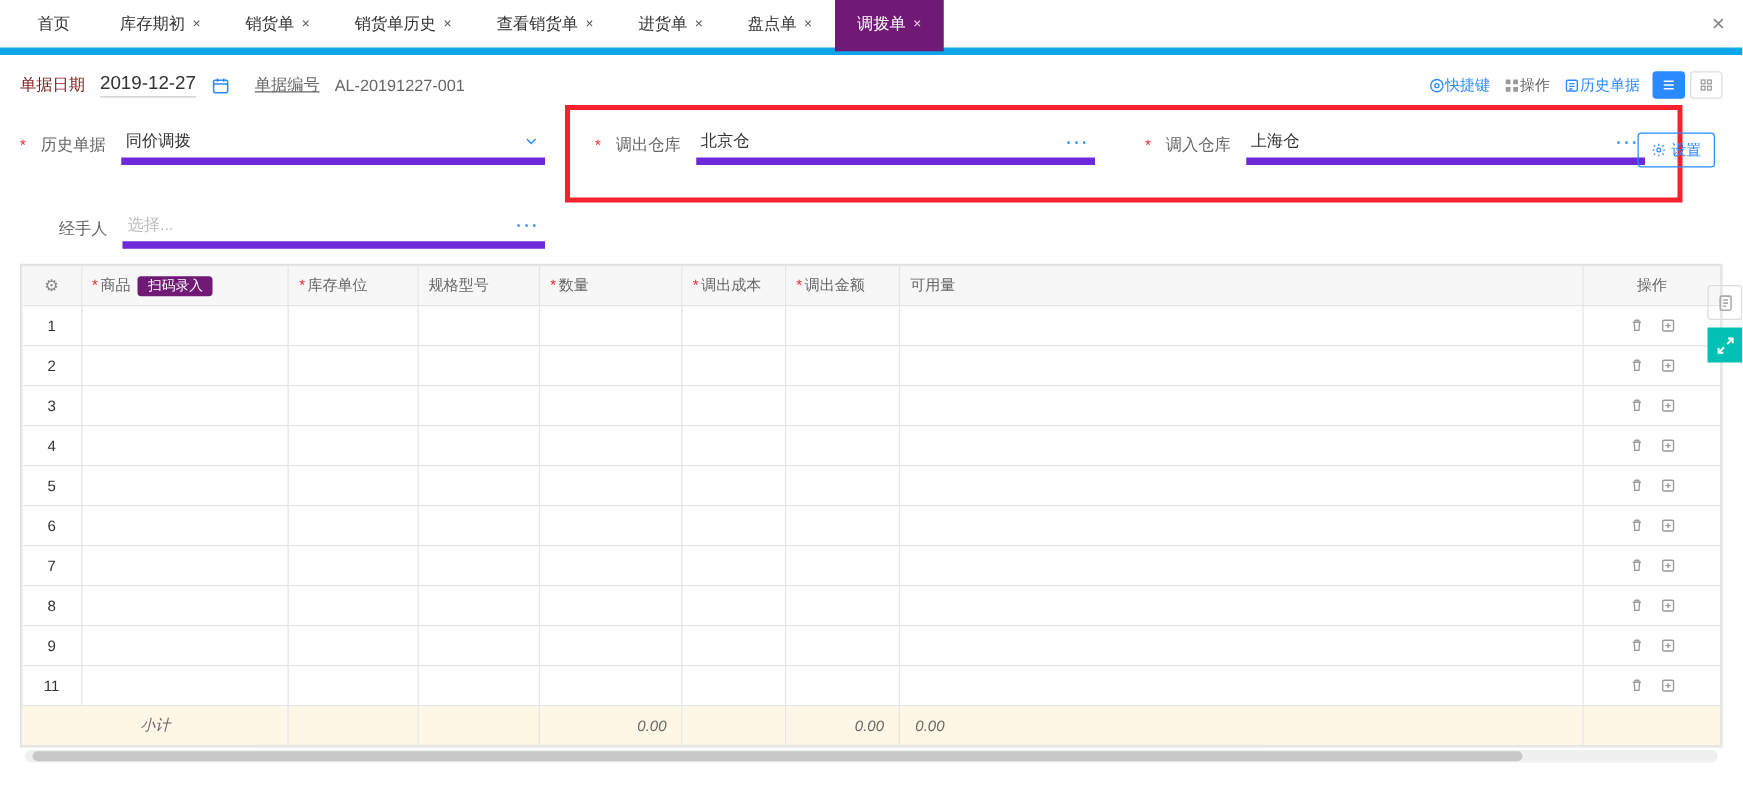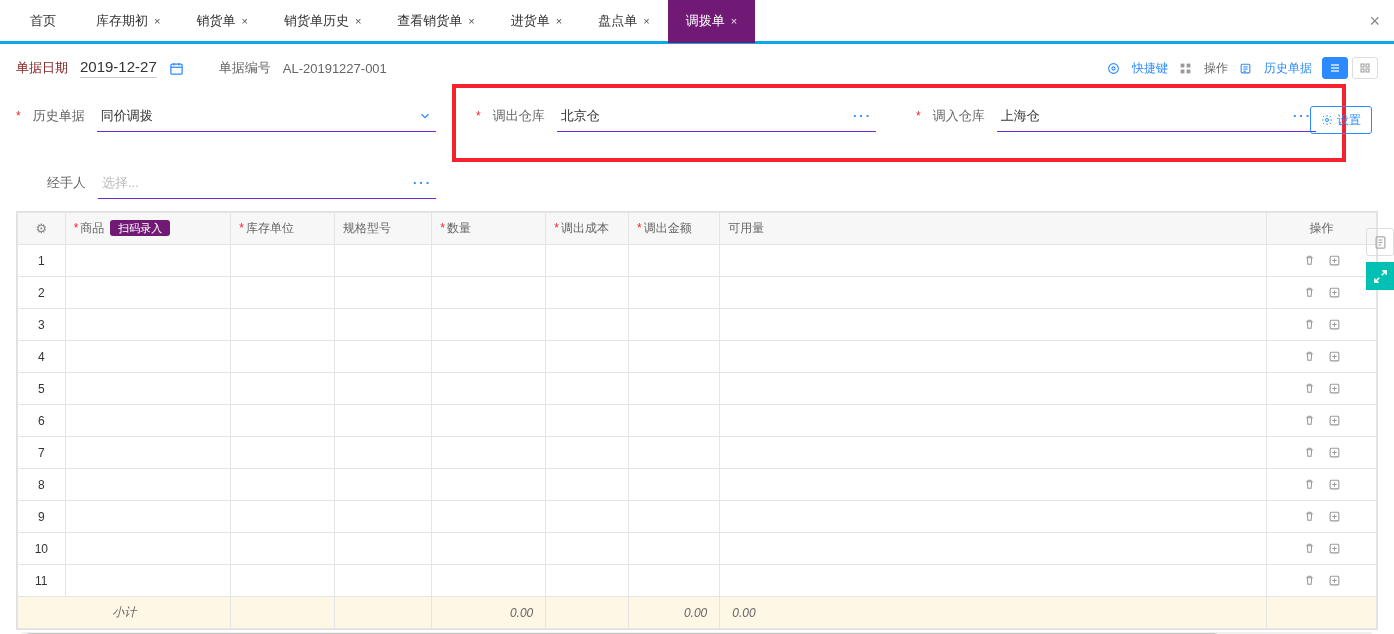--- a/index.html
+++ b/index.html
@@ -1,47 +1,47 @@
 <!DOCTYPE html>
 <html><head>
 <meta charset="utf-8">
 <style>
 * { box-sizing: border-box; margin: 0; padding: 0; }
 body { font-family: -apple-system, "PingFang SC", "Microsoft YaHei", sans-serif; font-size: 13px; color: #333; background: #fff; width: 1394px; height: 634px; overflow: hidden; position: relative; }
 
 
-.tabs-bar { display: flex; align-items: center; height: 44px; border-bottom: 3px solid #0ea5e9; padding: 0 8px; position: relative; }
+.tabs-bar { display: flex; align-items: center; height: 44px; border-bottom: 6px solid #0ea5e9; padding: 0 8px; position: relative; }
 .tab { padding: 0 18px; height: 44px; display: flex; align-items: center; gap: 6px; font-size: 13px; color: #333; cursor: pointer; }
 .tab.active { background: #701a75; color: #fff; }
 .tab-close { font-size: 11px; color: inherit; cursor: pointer; opacity: 0.85; }
 .tabs-bar .tab:first-child { padding: 0 22px; }
 .tabs-bar .global-close { position: absolute; right: 14px; top: 50%; transform: translateY(-50%); font-size: 18px; color: #888; cursor: pointer; }
 
 
 .info-bar { display: flex; align-items: center; height: 48px; padding: 0 16px; gap: 12px; position: relative; }
 .info-label { color: #7f1d1d; font-size: 13px; }
 .date-value { font-size: 15px; color: #333; border-bottom: 1px solid #ccc; padding-bottom: 2px; }
 .cal-icon { color: #2b8aff; font-size: 15px; }
-.doc-no-lbl { color: #666; margin-left: 23px; }
+.doc-no-lbl { color: #666; margin-left: 8px; text-decoration: underline; }
 .doc-no-val { color: #666; }
 .info-right { margin-left: auto; display: flex; align-items: center; gap: 10px; }
-.link-item { display: flex; align-items: center; gap: 12px; color: #2b8aff; font-size: 12px; cursor: pointer; }
+.link-item { display: flex; align-items: center; gap: 0; color: #2b8aff; font-size: 12px; cursor: pointer; }
 .link-item.gray { color: #666; }
 .icon-sq { width: 14px; height: 14px; display: inline-flex; align-items: center; justify-content: center; }
 .view-toggles { display: flex; gap: 4px; }
 .view-btn { width: 26px; height: 22px; border: 1px solid #ddd; border-radius: 3px; display: flex; align-items: center; justify-content: center; cursor: pointer; }
 .view-btn.active { background: #2b8aff; border-color: #2b8aff; color: #fff; }
 
 
 .form-area { padding: 8px 16px 0; position: relative; }
 .form-row { display: flex; gap: 40px; }
 .form-group { display: flex; align-items: center; position: relative; width: 420px; }
 .req-mark { color: #f5222d; margin-right: 4px; font-size: 12px; }
 .fg-label { width: 60px; text-align: right; color: #666; font-size: 13px; margin-right: 12px; }
-.fg-value { flex: 1; height: 32px; border-bottom: 1px solid #6d28d9; display: flex; align-items: center; padding: 0 4px; font-size: 13px; color: #333; justify-content: space-between; }
+.fg-value { flex: 1; height: 32px; border-bottom: 6px solid #6d28d9; display: flex; align-items: center; padding: 0 4px; font-size: 13px; color: #333; justify-content: space-between; }
 .fg-value.placeholder { color: #bbb; }
 .chevron { color: #2b8aff; font-size: 14px; }
 .dots { color: #2b8aff; letter-spacing: 2px; font-weight: bold; cursor: pointer; }
 .red-box { position: absolute; border: 4px solid #f5222d; pointer-events: none; left: 452px; top: 84px; width: 894px; height: 78px; z-index: 5; }
 .settings-btn { position: absolute; right: 22px; top: 106px; height: 28px; padding: 0 10px; border: 1px solid #2b8aff; border-radius: 3px; color: #2b8aff; display: flex; align-items: center; gap: 4px; font-size: 12px; cursor: pointer; z-index: 6; }
 
 
 .table-wrap { margin: 12px 16px 0; border: 1px solid #e0e0e0; }
 table { border-collapse: collapse; width: 100%; table-layout: fixed; }
 th, td { border: 1px solid #e5e5e5; height: 32px; padding: 0 8px; font-size: 12px; text-align: left; overflow: hidden; white-space: nowrap; }
@@ -480,46 +480,20 @@
                 <svg width="13" height="13" viewBox="0 0 24 24" fill="none" stroke="#999" stroke-width="2">
                   <rect x="4" y="4" width="16" height="16" rx="2"></rect>
                   <line x1="12" y1="8" x2="12" y2="16"></line>
                   <line x1="8" y1="12" x2="16" y2="12"></line>
                 </svg>
               </span>
             </div>
           </td>
         </tr>
         <tr>
-          <td class="col-idx">10</td>
-          <td></td>
-          <td></td>
-          <td></td>
-          <td></td>
-          <td></td>
-          <td></td>
-          <td></td>
-          <td class="col-op">
-            <div class="op-icons">
-              <span>
-                <svg width="13" height="13" viewBox="0 0 24 24" fill="none" stroke="#999" stroke-width="2">
-                  <path d="M6 7h12M9 7V5a1 1 0 011-1h4a1 1 0 011 1v2M8 7l1 12h6l1-12"></path>
-                </svg>
-              </span>
-              <span>
-                <svg width="13" height="13" viewBox="0 0 24 24" fill="none" stroke="#999" stroke-width="2">
-                  <rect x="4" y="4" width="16" height="16" rx="2"></rect>
-                  <line x1="12" y1="8" x2="12" y2="16"></line>
-                  <line x1="8" y1="12" x2="16" y2="12"></line>
-                </svg>
-              </span>
-            </div>
-          </td>
-        </tr>
-        <tr>
           <td class="col-idx">11</td>
           <td></td>
           <td></td>
           <td></td>
           <td></td>
           <td></td>
           <td></td>
           <td></td>
           <td class="col-op">
             <div class="op-icons">

